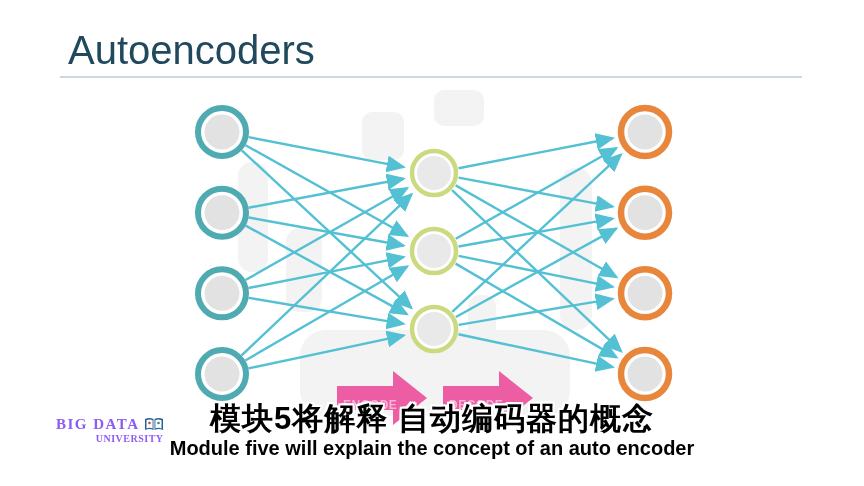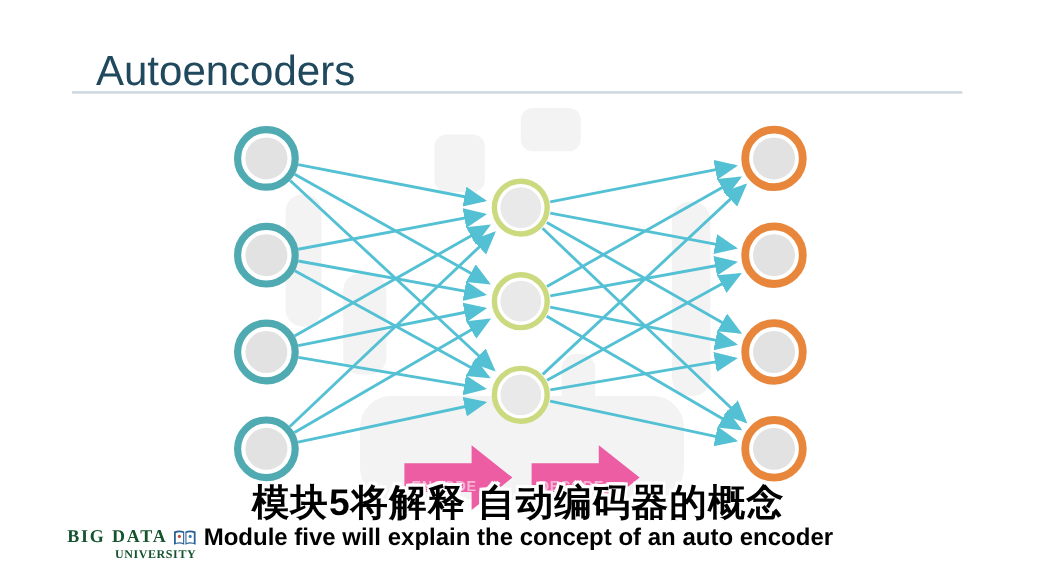--- a/index.html
+++ b/index.html
@@ -1,31 +1,31 @@
 <!DOCTYPE html>
 <html><head>
 <meta charset="utf-8">
 <style>
   html,body{margin:0;padding:0;background:#fff;}
   body{width:864px;height:486px;font-family:"Liberation Sans",sans-serif;}
   .slide{position:relative;width:864px;height:486px;background:#ffffff;overflow:hidden;}
 
-  .title{position:absolute;left:64px;top:24px;margin:16px;font-size:35px;font-weight:400;
+  .title{position:absolute;left:64px;top:24px;margin:4px;font-size:40px;font-weight:400;
          color:#21495e;font-family:"Liberation Sans",sans-serif;}
   .rule{position:absolute;left:60px;top:76px;width:742px;height:2px;background:#ccd7df;}
 
   #net{position:absolute;left:0;top:0;}
 
   .cap{position:absolute;left:0;width:864px;text-align:center;font-weight:bold;color:#000;
        text-shadow:-2px -2px 0 #fff,2px -2px 0 #fff,-2px 2px 0 #fff,2px 2px 0 #fff,
                    -2px 0 0 #fff,2px 0 0 #fff,0 -2px 0 #fff,0 2px 0 #fff;}
   .cap.zh{top:398px;font-size:31px;letter-spacing:1px;}
   .cap.en{top:437px;font-size:20px;letter-spacing:0px;text-align:center;}
 
-  .logo{position:absolute;left:56px;top:440px;color:#14532d;
+  .logo{position:absolute;left:56px;top:416px;color:#8b5cf6;
         font-family:"Liberation Serif",serif;font-weight:700;line-height:1.15;}
   .logo .l1{font-size:15px;letter-spacing:1.5px;display:flex;align-items:center;gap:4px;}
   .logo .l2{font-size:10px;letter-spacing:0.5px;text-align:right;}
 </style>
 </head>
 <body>
 
 <div class="slide">
 
   <h1 class="title">Autoencoders</h1>

